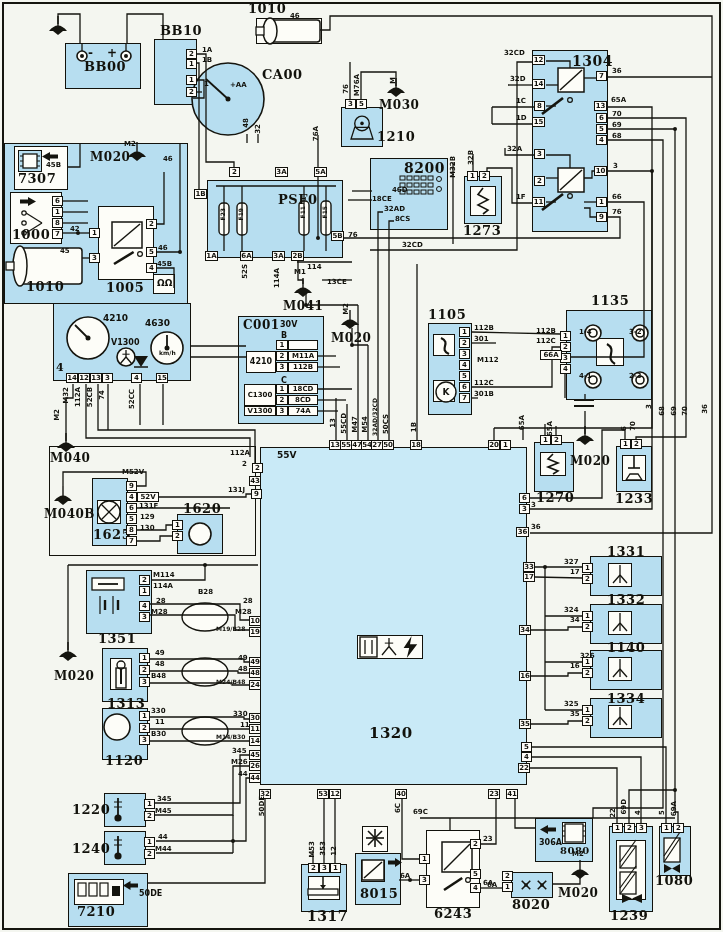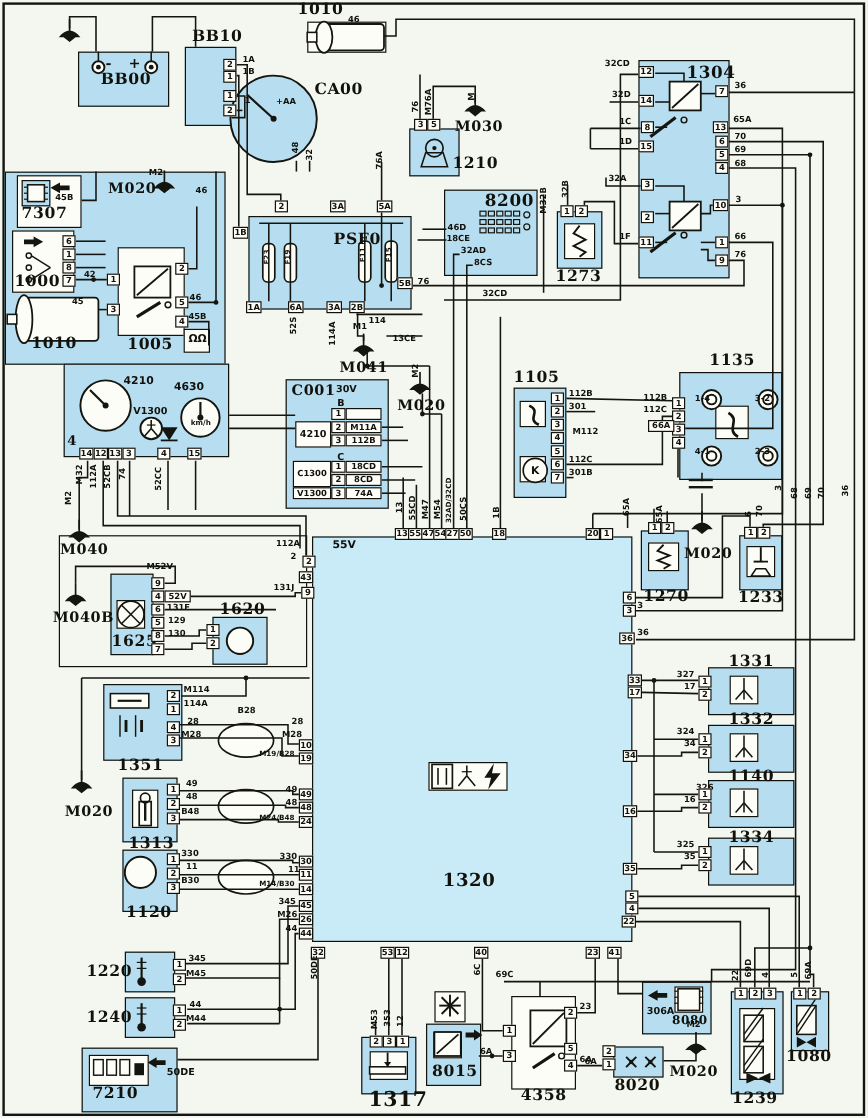--- a/index.html
+++ b/index.html
@@ -491,23 +491,23 @@
       <div class="cell big" style="left: 607px; top: 545px; font-size: 13px;">1331</div>
       <div class="cell big" style="left: 607px; top: 593px; font-size: 13px;">1332</div>
       <div class="cell big" style="left: 607px; top: 641px; font-size: 13px;">1140</div>
       <div class="cell big" style="left: 607px; top: 692px; font-size: 13px;">1334</div>
       <div class="cell big" style="left: 98px; top: 632px; font-size: 13px;">1351</div>
       <div class="cell big" style="left: 107px; top: 697px; font-size: 13px;">1313</div>
       <div class="cell big" style="left: 105px; top: 754px; font-size: 13px;">1120</div>
       <div class="cell big" style="left: 72px; top: 803px; font-size: 13px;">1220</div>
       <div class="cell big" style="left: 72px; top: 842px; font-size: 13px;">1240</div>
       <div class="cell big" style="left: 77px; top: 905px; font-size: 13px;">7210</div>
-      <div class="cell big" style="left: 307px; top: 909px; font-size: 17px;">1317</div>
+      <div class="cell big" style="left: 307px; top: 909px; font-size: 14px;">1317</div>
       <div class="cell big" style="left: 360px; top: 887px; font-size: 13px;">8015</div>
-      <div class="cell big" style="left: 434px; top: 907px; font-size: 13px;">4358</div>
+      <div class="cell big" style="left: 434px; top: 907px; font-size: 13px;">6243</div>
       <div class="cell big" style="left: 512px; top: 898px; font-size: 13px;">8020</div>
       <div class="cell big" style="left: 560px; top: 846px; font-size: 10px;">8080</div>
       <div class="cell big" style="left: 610px; top: 909px; font-size: 13px;">1239</div>
       <div class="cell big" style="left: 655px; top: 874px; font-size: 13px;">1080</div>
       <div class="cell b" style="left: 186px; top: 49px; font-size: 7px; width: 11px; height: 10px;">2</div>
       <div class="cell b" style="left: 186px; top: 59px; font-size: 7px; width: 11px; height: 10px;">1</div>
       <div class="cell b" style="left: 186px; top: 75px; font-size: 7px; width: 11px; height: 10px;">1</div>
       <div class="cell b" style="left: 186px; top: 87px; font-size: 7px; width: 11px; height: 10px;">2</div>
       <div class="cell" style="left: 202px; top: 47px; font-size: 7px;">1A</div>
       <div class="cell" style="left: 202px; top: 57px; font-size: 7px;">1B</div>
@@ -548,21 +548,21 @@
       <div class="cell" style="left: 612px; top: 111px; font-size: 7px;">70</div>
       <div class="cell" style="left: 612px; top: 122px; font-size: 7px;">69</div>
       <div class="cell" style="left: 612px; top: 133px; font-size: 7px;">68</div>
       <div class="cell" style="left: 613px; top: 163px; font-size: 7px;">3</div>
       <div class="cell" style="left: 612px; top: 194px; font-size: 7px;">66</div>
       <div class="cell" style="left: 612px; top: 209px; font-size: 7px;">76</div>
       <div class="cell b" style="left: 467px; top: 171px; font-size: 7px; width: 11px; height: 10px;">1</div>
       <div class="cell b" style="left: 479px; top: 171px; font-size: 7px; width: 11px; height: 10px;">2</div>
       <div class="cell v" style="left: 468px; top: 150px; font-size: 7px;">32B</div>
       <div class="cell v" style="left: 450px; top: 156px; font-size: 7px;">M32B</div>
-      <div class="cell" style="left: 373px; top: 187px; font-size: 7px;">46D</div>
+      <div class="cell" style="left: 392px; top: 187px; font-size: 7px;">46D</div>
       <div class="cell" style="left: 372px; top: 196px; font-size: 7px;">18CE</div>
       <div class="cell" style="left: 384px; top: 206px; font-size: 7px;">32AD</div>
       <div class="cell" style="left: 395px; top: 216px; font-size: 7px;">8CS</div>
       <div class="cell" style="left: 402px; top: 242px; font-size: 7px;">32CD</div>
       <div class="cell" style="left: 46px; top: 162px; font-size: 7px;">45B</div>
       <div class="cell" style="left: 124px; top: 141px; font-size: 7px;">M2</div>
       <div class="cell" style="left: 163px; top: 156px; font-size: 7px;">46</div>
       <div class="cell b" style="left: 52px; top: 196px; font-size: 7px; width: 11px; height: 10px;">6</div>
       <div class="cell b" style="left: 52px; top: 207px; font-size: 7px; width: 11px; height: 10px;">1</div>
       <div class="cell b" style="left: 52px; top: 218px; font-size: 7px; width: 11px; height: 10px;">8</div>

